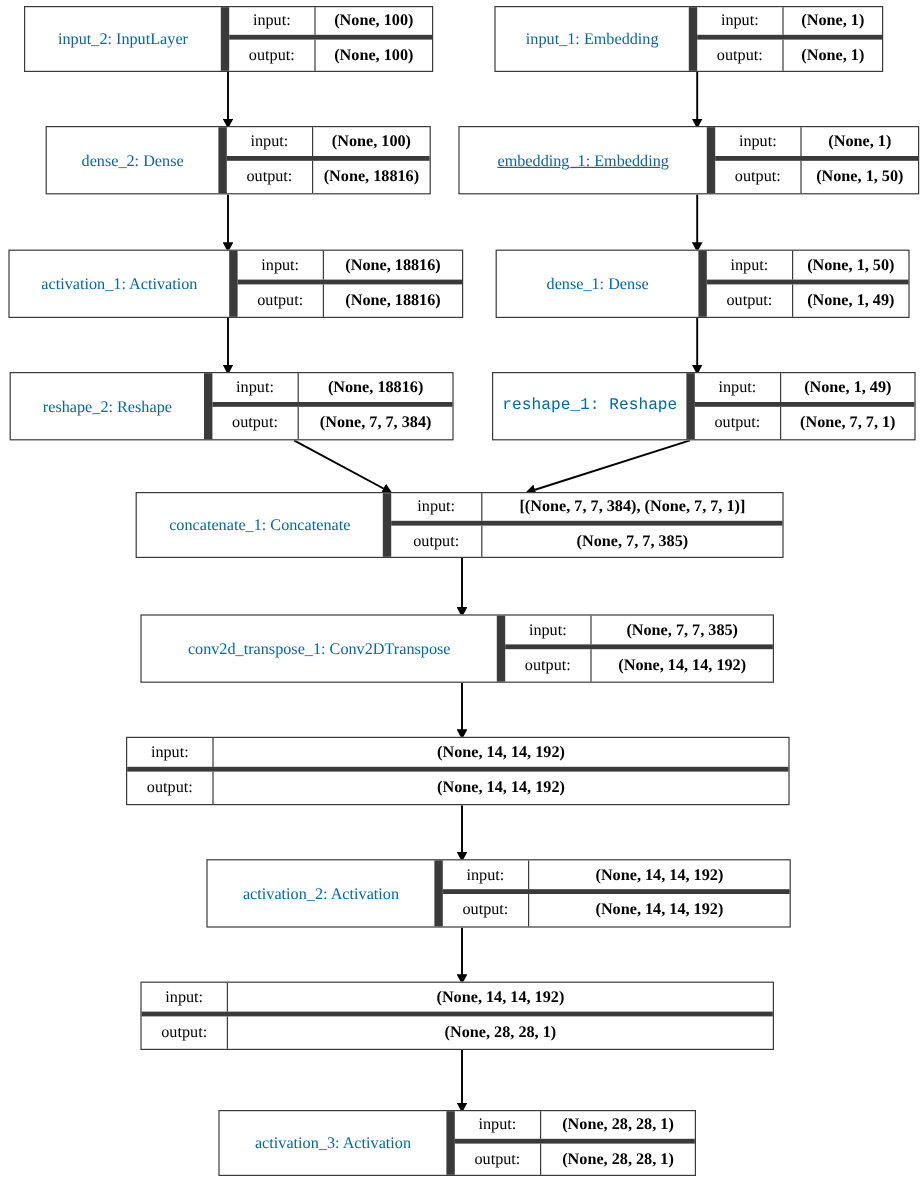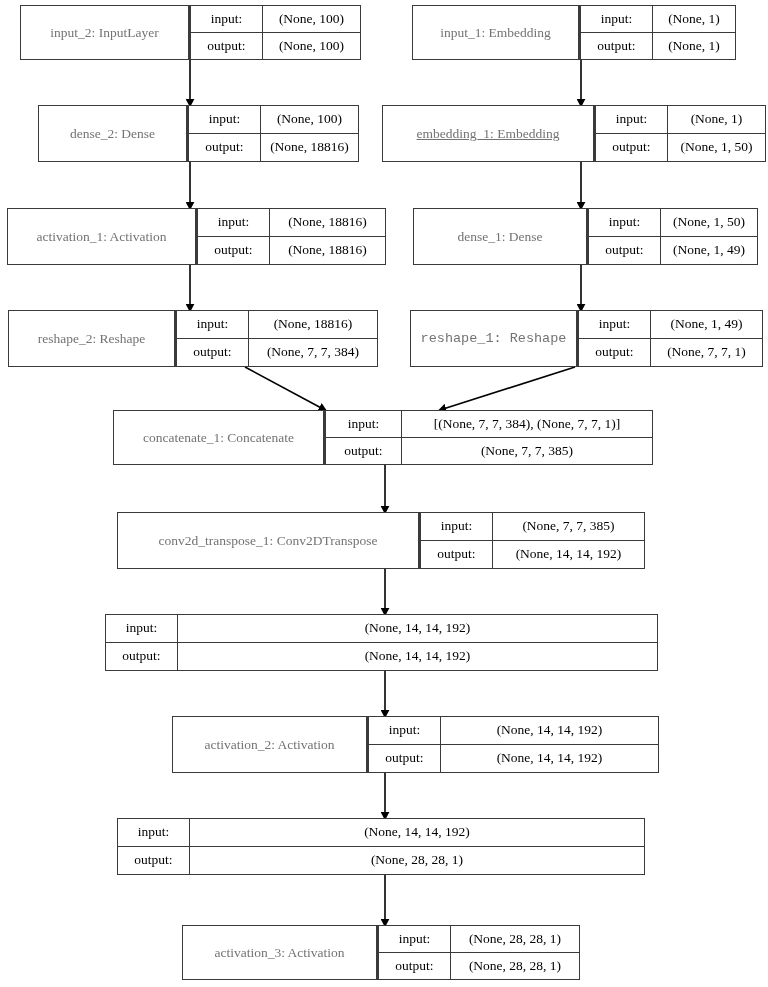--- a/index.html
+++ b/index.html
@@ -33,39 +33,39 @@
     border: 1px solid #3a3a3a;
     z-index: 2;
   }
   .node-name {
     box-sizing: border-box;
     display: flex;
     align-items: center;
     justify-content: center;
     padding: 0 8px;
     font-size: 13.5px;
-    color: #737373;
+    color: #0369a1;
     white-space: nowrap;
-    border-right: 3px solid #7f1d1d;
+    border-right: 7px solid #7f1d1d;
   }
   .io-block {
     box-sizing: border-box;
     display: flex;
     flex-direction: column;
     flex: 1 1 auto;
   }
   .io-row {
     box-sizing: border-box;
     display: flex;
     flex-direction: row;
     flex: 1 1 50%;
     align-items: stretch;
   }
   .io-row.top {
-    border-bottom: 1px solid #0369a1;
+    border-bottom: 4px solid #0369a1;
   }
   .io-label {
     box-sizing: border-box;
     display: flex;
     align-items: center;
     justify-content: center;
     font-size: 13.5px;
     color: #000000;
     white-space: nowrap;
     border-right: 1px solid #3a3a3a;
@@ -74,20 +74,21 @@
   .io-value {
     box-sizing: border-box;
     display: flex;
     align-items: center;
     justify-content: center;
     flex: 1 1 auto;
     font-size: 13.5px;
     color: #000000;
     white-space: nowrap;
     padding: 0 7px;
+    font-weight: bold;
   }
 </style>
 </head>
 <body>
 
 <div id="canvas">
   <svg id="edges" viewBox="0 0 768 987">
     <defs>
       <marker id="arrowhead" markerWidth="10" markerHeight="9" refX="6.2" refY="4.5" orient="auto" markerUnits="userSpaceOnUse">
         <path d="M0,0 L8.5,4.5 L0,9 z" fill="#000000"></path>

